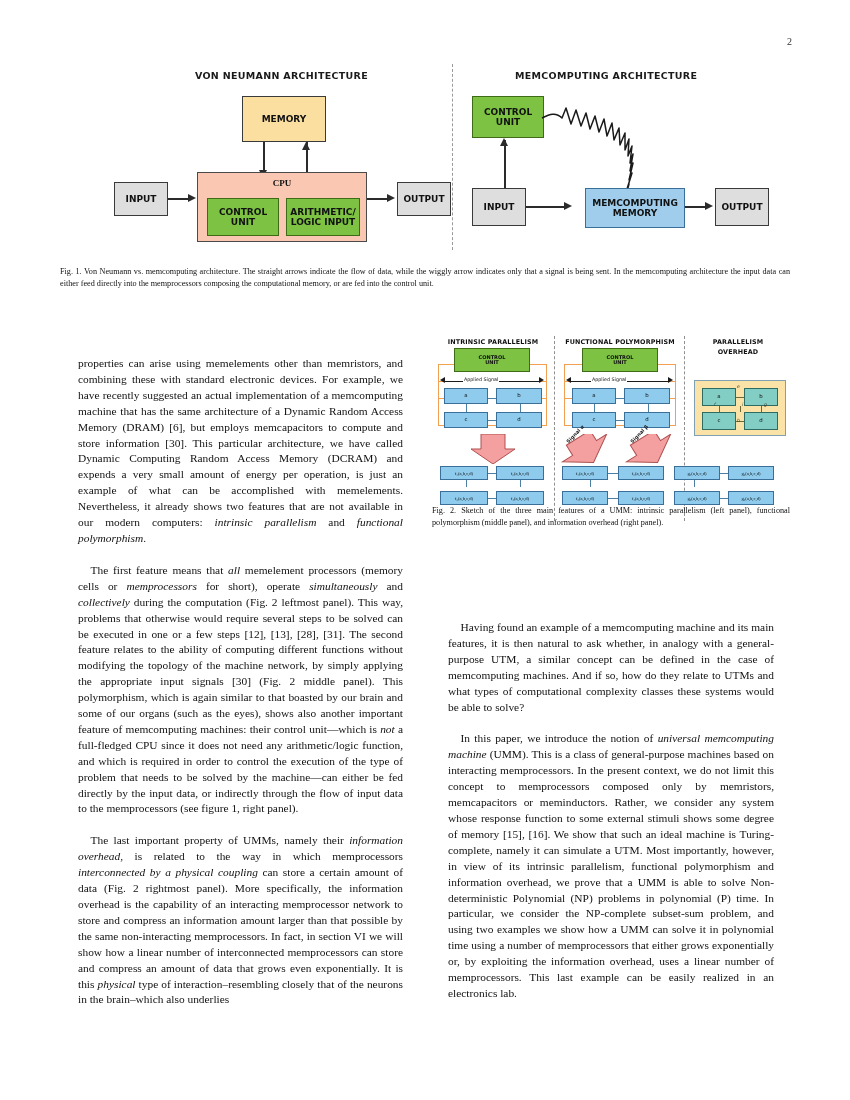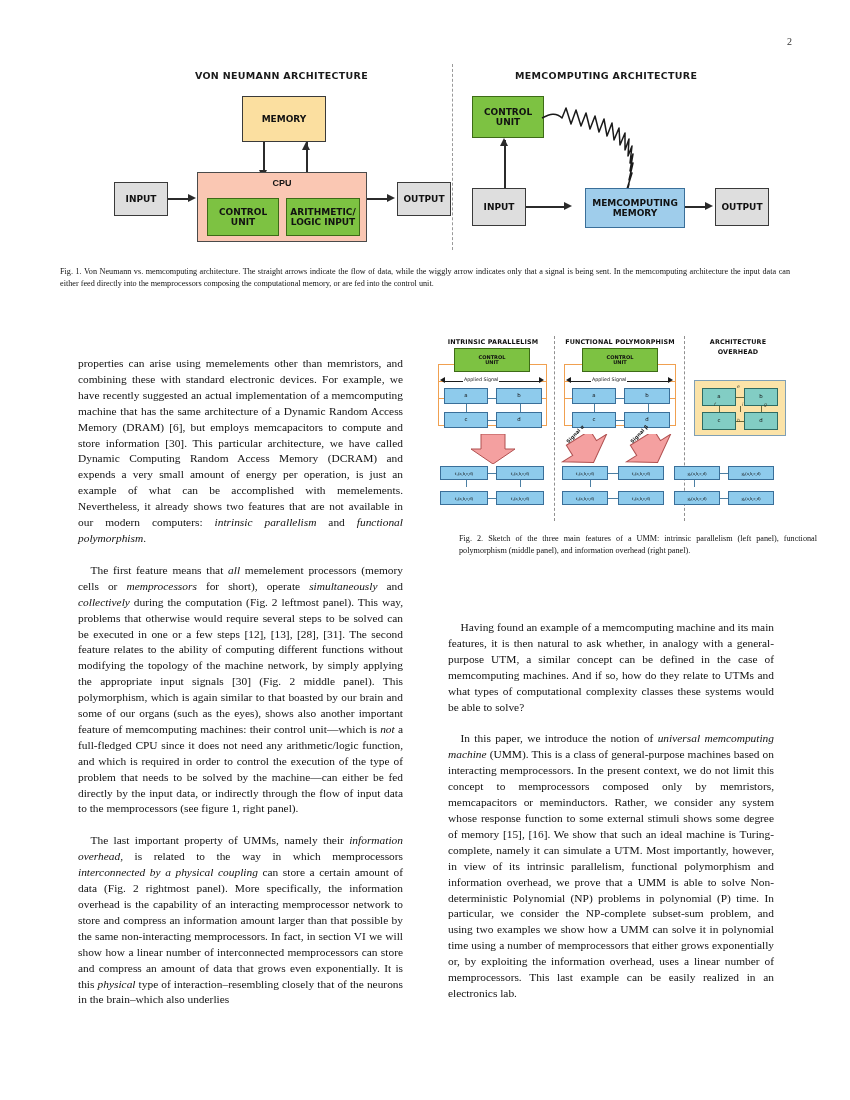--- a/index.html
+++ b/index.html
@@ -44,21 +44,21 @@
     font-weight:bold; font-size:9px; line-height:1.15;
     color:#111;
   }
   .box.gray{background:#dedede;}
   .box.yellow{background:#fbdfa0;}
   .box.peach{background:#fac7b3;border-color:#c0392b33;border:1.6px solid #4a4a4a;}
   .box.green{background:#7dc242;border:1.6px solid #3d6b16;}
   .box.blue{background:#9fcdeb;border:1.6px solid #3a6f99;}
   .cpu-label{
     position:absolute;left:0;right:0;top:5px;text-align:center;
-    font-family:Liberation Sans, sans-serif;font-weight:bold;font-size:9px;
+    font-family:Liberation Serif, serif;font-weight:bold;font-size:9px;
   }
   .ln{position:absolute;background:#2b2b2b;}
   .ln.h{height:1.8px;}
   .ln.v{width:1.8px;}
   .arrowhead{position:absolute;width:0;height:0;}
   .ar-right{border-top:4.5px solid transparent;border-bottom:4.5px solid transparent;border-left:8px solid #2b2b2b;}
   .ar-down{border-left:4.5px solid transparent;border-right:4.5px solid transparent;border-top:8px solid #2b2b2b;}
   .ar-up{border-left:4.5px solid transparent;border-right:4.5px solid transparent;border-bottom:8px solid #2b2b2b;}
 
   
@@ -188,21 +188,21 @@
     <p>The first feature means that <i>all</i> memelement processors (memory cells or <i>memprocessors</i> for short), operate <i>simultaneously</i> and <i>collectively</i> during the computation (Fig. 2 leftmost panel). This way, problems that otherwise would require several steps to be solved can be executed in one or a few steps [12], [13], [28], [31]. The second feature relates to the ability of computing different functions without modifying the topology of the machine network, by simply applying the appropriate input signals [30] (Fig. 2 middle panel). This polymorphism, which is again similar to that boasted by our brain and some of our organs (such as the eyes), shows also another important feature of memcomputing machines: their control unit—which is <i>not</i> a full-fledged CPU since it does not need any arithmetic/logic function, and which is required in order to control the execution of the type of problem that needs to be solved by the machine—can either be fed directly by the input data, or indirectly through the flow of input data to the memprocessors (see figure 1, right panel).</p>
     <p>The last important property of UMMs, namely their <i>information overhead</i>, is related to the way in which memprocessors <i>interconnected by a physical coupling</i> can store a certain amount of data (Fig. 2 rightmost panel). More specifically, the information overhead is the capability of an interacting memprocessor network to store and compress an information amount larger than that possible by the same non-interacting memprocessors. In fact, in section VI we will show how a linear number of interconnected memprocessors can store and compress an amount of data that grows even exponentially. It is this <i>physical</i> type of interaction–resembling closely that of the neurons in the brain–which also underlies</p>
   </div>
 
   <div class="fig2">
     <div class="vdash" style="left:122px;"></div>
     <div class="vdash" style="left:252px;"></div>
 
     <div class="f2title" style="left:2px;top:2px;width:118px;">INTRINSIC PARALLELISM</div>
     <div class="f2title" style="left:126px;top:2px;width:124px;">FUNCTIONAL POLYMORPHISM</div>
-    <div class="f2title" style="left:256px;top:2px;width:100px;">ARCHITECTURE</div>
+    <div class="f2title" style="left:256px;top:2px;width:100px;">PARALLELISM</div>
     <div class="f2title" style="left:256px;top:12px;width:100px;">OVERHEAD</div>
 
     <div class="oline v" style="left:6px;top:28px;height:62px;"></div>
     <div class="oline v" style="left:114px;top:28px;height:62px;"></div>
     <div class="oline h" style="left:6px;top:28px;width:108px;"></div>
     <div class="oline h" style="left:6px;top:89px;width:108px;"></div>
     <div class="oline h" style="left:6px;top:62px;width:108px;"></div>
     <div class="oline h" style="left:6px;top:45px;width:108px;"></div>
 
     <div class="mini green" style="left:22px;top:12px;width:76px;height:24px;white-space:pre-line;">CONTROL
@@ -299,20 +299,20 @@
     <div class="blkline v" style="left:308px;top:70px;height:6px;background:#6a6a3a;"></div>
     <div class="blkline v" style="left:329px;top:70px;height:6px;background:#6a6a3a;"></div>
     <div class="blkline h" style="left:304px;top:85px;width:8px;background:#6a6a3a;"></div>
     <div class="ovlabel" style="left:305px;top:48px;">e</div>
     <div class="ovlabel" style="left:282px;top:66px;">f</div>
     <div class="ovlabel" style="left:310px;top:66px;">i</div>
     <div class="ovlabel" style="left:332px;top:66px;">g</div>
     <div class="ovlabel" style="left:305px;top:82px;">h</div>
   </div>
 
-  <div class="caption" style="left:432px;top:533px;width:358px;margin-left:27px;">Fig. 2.   Sketch of the three main features of a UMM: intrinsic parallelism (left panel), functional polymorphism (middle panel), and information overhead (right panel).</div>
+  <div class="caption" style="left:432px;top:505px;width:358px;">Fig. 2.   Sketch of the three main features of a UMM: intrinsic parallelism (left panel), functional polymorphism (middle panel), and information overhead (right panel).</div>
 
   <div class="col" style="left:432px;top:604px;width:358px;">
     <p>Having found an example of a memcomputing machine and its main features, it is then natural to ask whether, in analogy with a general-purpose UTM, a similar concept can be defined in the case of memcomputing machines. And if so, how do they relate to UTMs and what types of computational complexity classes these systems would be able to solve?</p>
     <p>In this paper, we introduce the notion of <i>universal memcomputing machine</i> (UMM). This is a class of general-purpose machines based on interacting memprocessors. In the present context, we do not limit this concept to memprocessors composed only by memristors, memcapacitors or meminductors. Rather, we consider any system whose response function to some external stimuli shows some degree of memory [15], [16]. We show that such an ideal machine is Turing-complete, namely it can simulate a UTM. Most importantly, however, in view of its intrinsic parallelism, functional polymorphism and information overhead, we prove that a UMM is able to solve Non-deterministic Polynomial (NP) problems in polynomial (P) time. In particular, we consider the NP-complete subset-sum problem, and using two examples we show how a UMM can solve it in polynomial time using a number of memprocessors that either grows exponentially or, by exploiting the information overhead, uses a linear number of memprocessors. This last example can be easily realized in an electronics lab.</p>
   </div>
 
 </div>
 
 </body></html>

